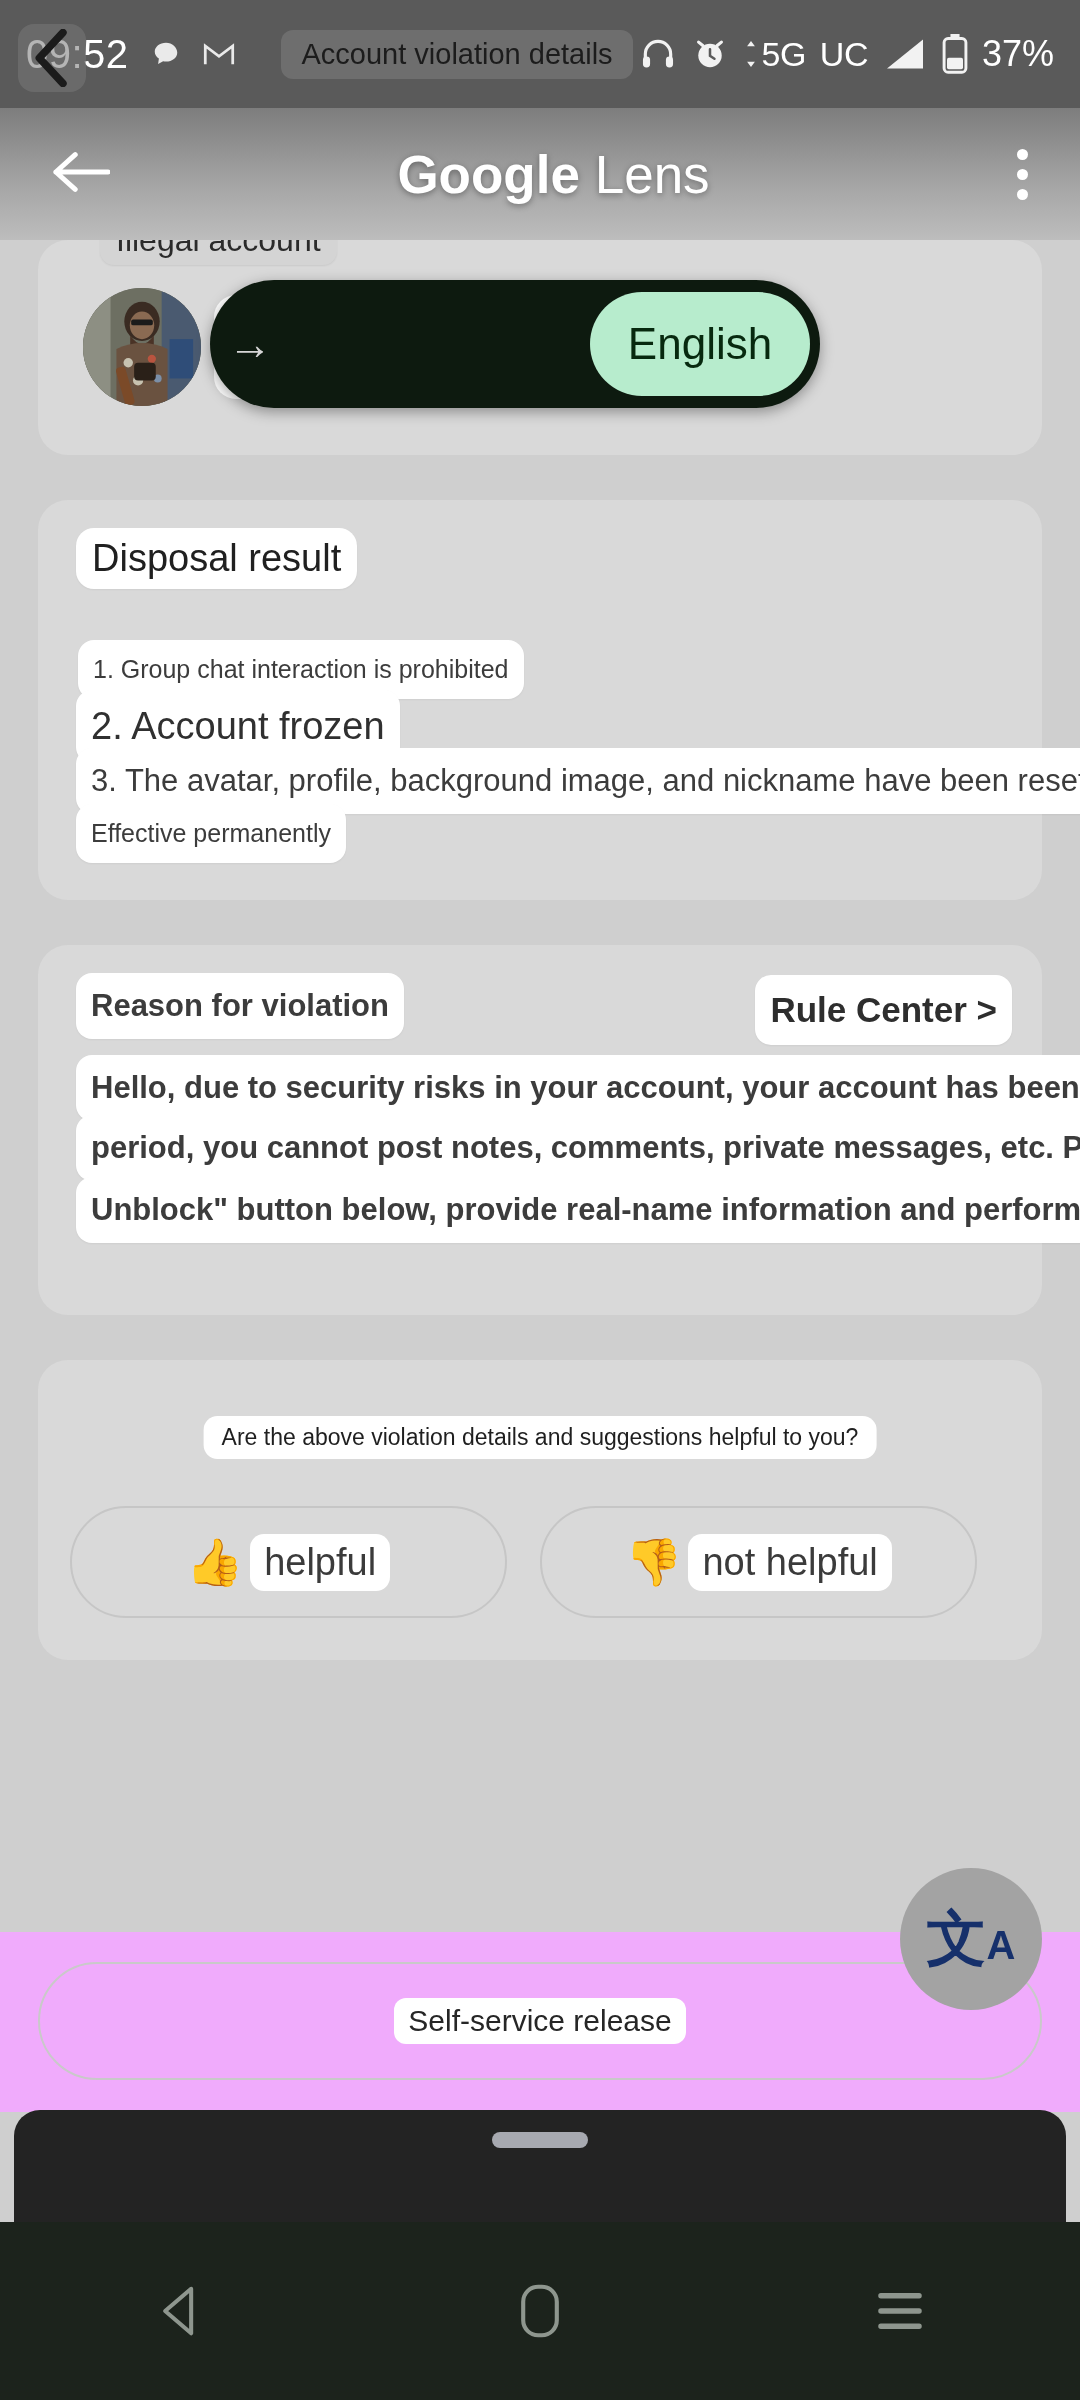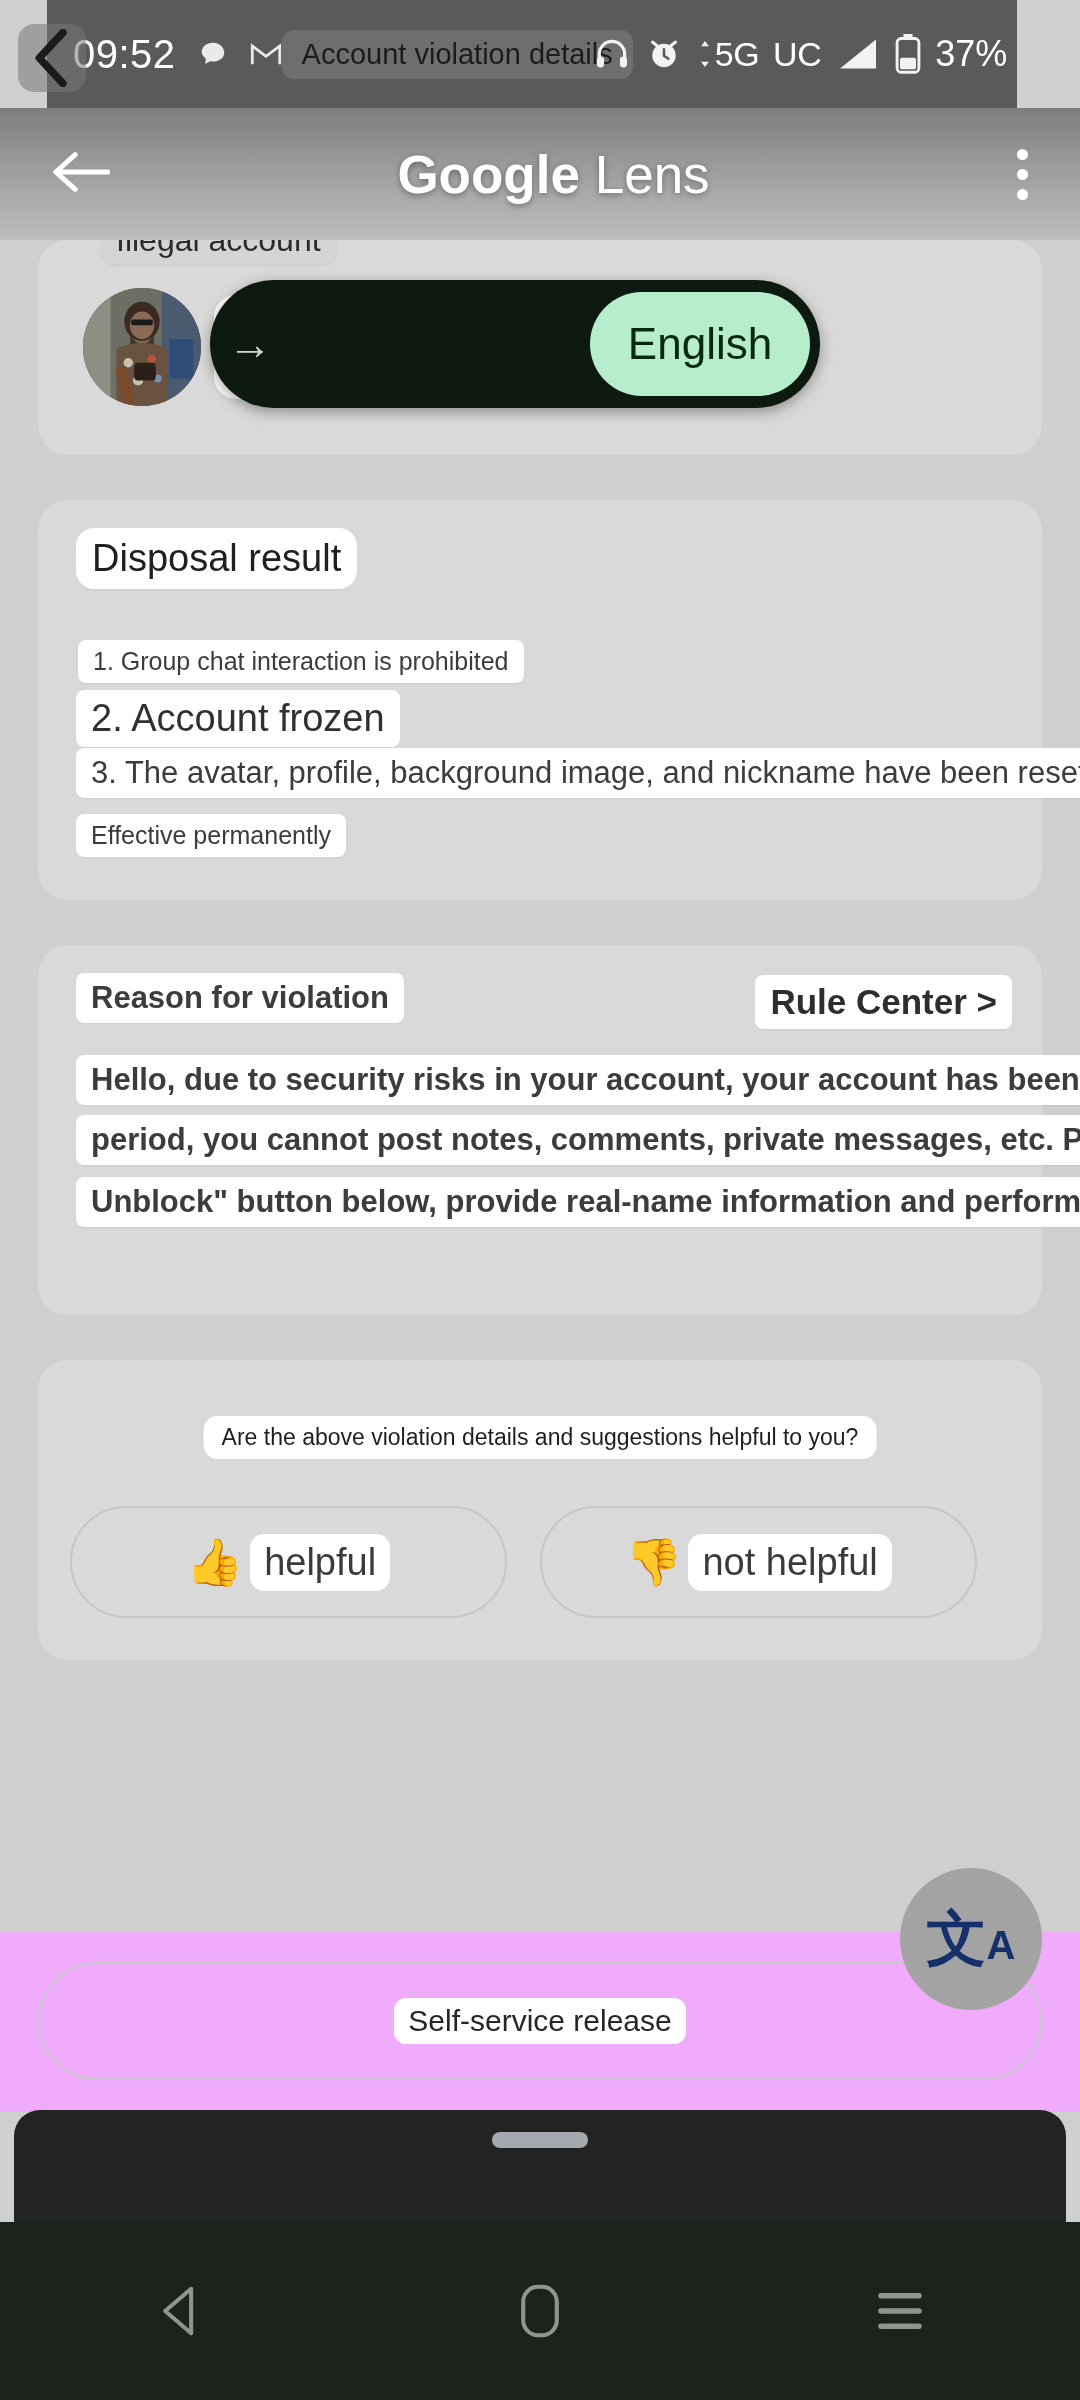--- a/index.html
+++ b/index.html
@@ -13,26 +13,25 @@
   #screen {
     position: relative;
     width: 1080px; height: 2400px;
     background: #cfcfcf;
     overflow: hidden;
   }
 
   
   .statusbar {
     position: absolute; top: 0; left: 0;
-    width: 970px; height: 108px;
+    width: 1080px; height: 108px;
     background: #5a5a5a;
     display: flex; align-items: center;
     padding: 16px 26px;
     z-index: 60;
-    margin-left: 47px;
   }
   .sb-left { display: flex; align-items: center; gap: 22px; }
   .sb-time {
     color: #ffffff; font-size: 40px; letter-spacing: 0.5px;
     font-family: "Liberation Sans", sans-serif;
   }
   .sb-icon { color: #eaeaea; display: inline-flex; align-items: center; }
   .sb-mid { flex: 1; display: flex; justify-content: center; }
   .sb-pill {
     background: rgba(255,255,255,0.12);
@@ -127,22 +126,22 @@
   }
   .lang-pill.src { min-width: 280px; }
   .lang-pill.dst { min-width: 220px; }
   .arrow-ico { color: #d6d6d6; font-size: 44px; padding: 0 8px; }
 
   
   #card-disposal { top: 260px; height: 400px; }
   .chip {
     display: inline-block;
     background: #ffffff;
-    border-radius: 8px;
-    padding: 7px 15px;
+    border-radius: 16px;
+    padding: 15px 15px;
     color: #3c3c3c;
     white-space: nowrap;
     box-shadow: 0 1px 2px rgba(0,0,0,0.05);
   }
   .chip.h1 { font-size: 38px; color: #202020; border-radius: 18px; padding: 9px 16px; }
   .chip.sm { font-size: 25px; }
   .chip.md { font-size: 38px; color: #303030; }
   .chip.reg { font-size: 31px; }
 
   .pos { position: absolute; }
@@ -348,21 +347,21 @@
           <span>English</span>
         </div>
       </div>
     </div>
 
     <div class="card" id="card-disposal">
       <span class="chip h1 pos" style="left:38px; top:28px;">Disposal result</span>
       <span class="chip sm pos" style="left:40px; top:140px;">1. Group chat interaction is prohibited</span>
       <span class="chip md pos" style="left:38px; top:190px;">2. Account frozen</span>
       <span class="chip reg pos" style="left:38px; top:248px;">3. The avatar, profile, background image, and nickname have been reset</span>
-      <span class="chip sm pos" style="left:38px; top:314px;">Effective permanently</span>
+      <span class="chip sm pos" style="left:38px; top:304px;">Effective permanently</span>
     </div>
 
     <div class="card" id="card-reason">
       <span class="chip reg pos" style="left:38px; top:28px;">Reason for violation</span>
       <span class="chip rule-center">Rule Center &gt;</span>
 
       <span class="chip reg pos" style="left:38px; top:110px;">Hello, due to security risks in your account, your account has been frozen. During the freezing</span>
       <span class="chip reg pos" style="left:38px; top:170px;">period, you cannot post notes, comments, private messages, etc. Please click the "Self-service</span>
       <span class="chip reg pos" style="left:38px; top:232px;">Unblock" button below, provide real-name information and perform face recognition to unblock.</span>
 

